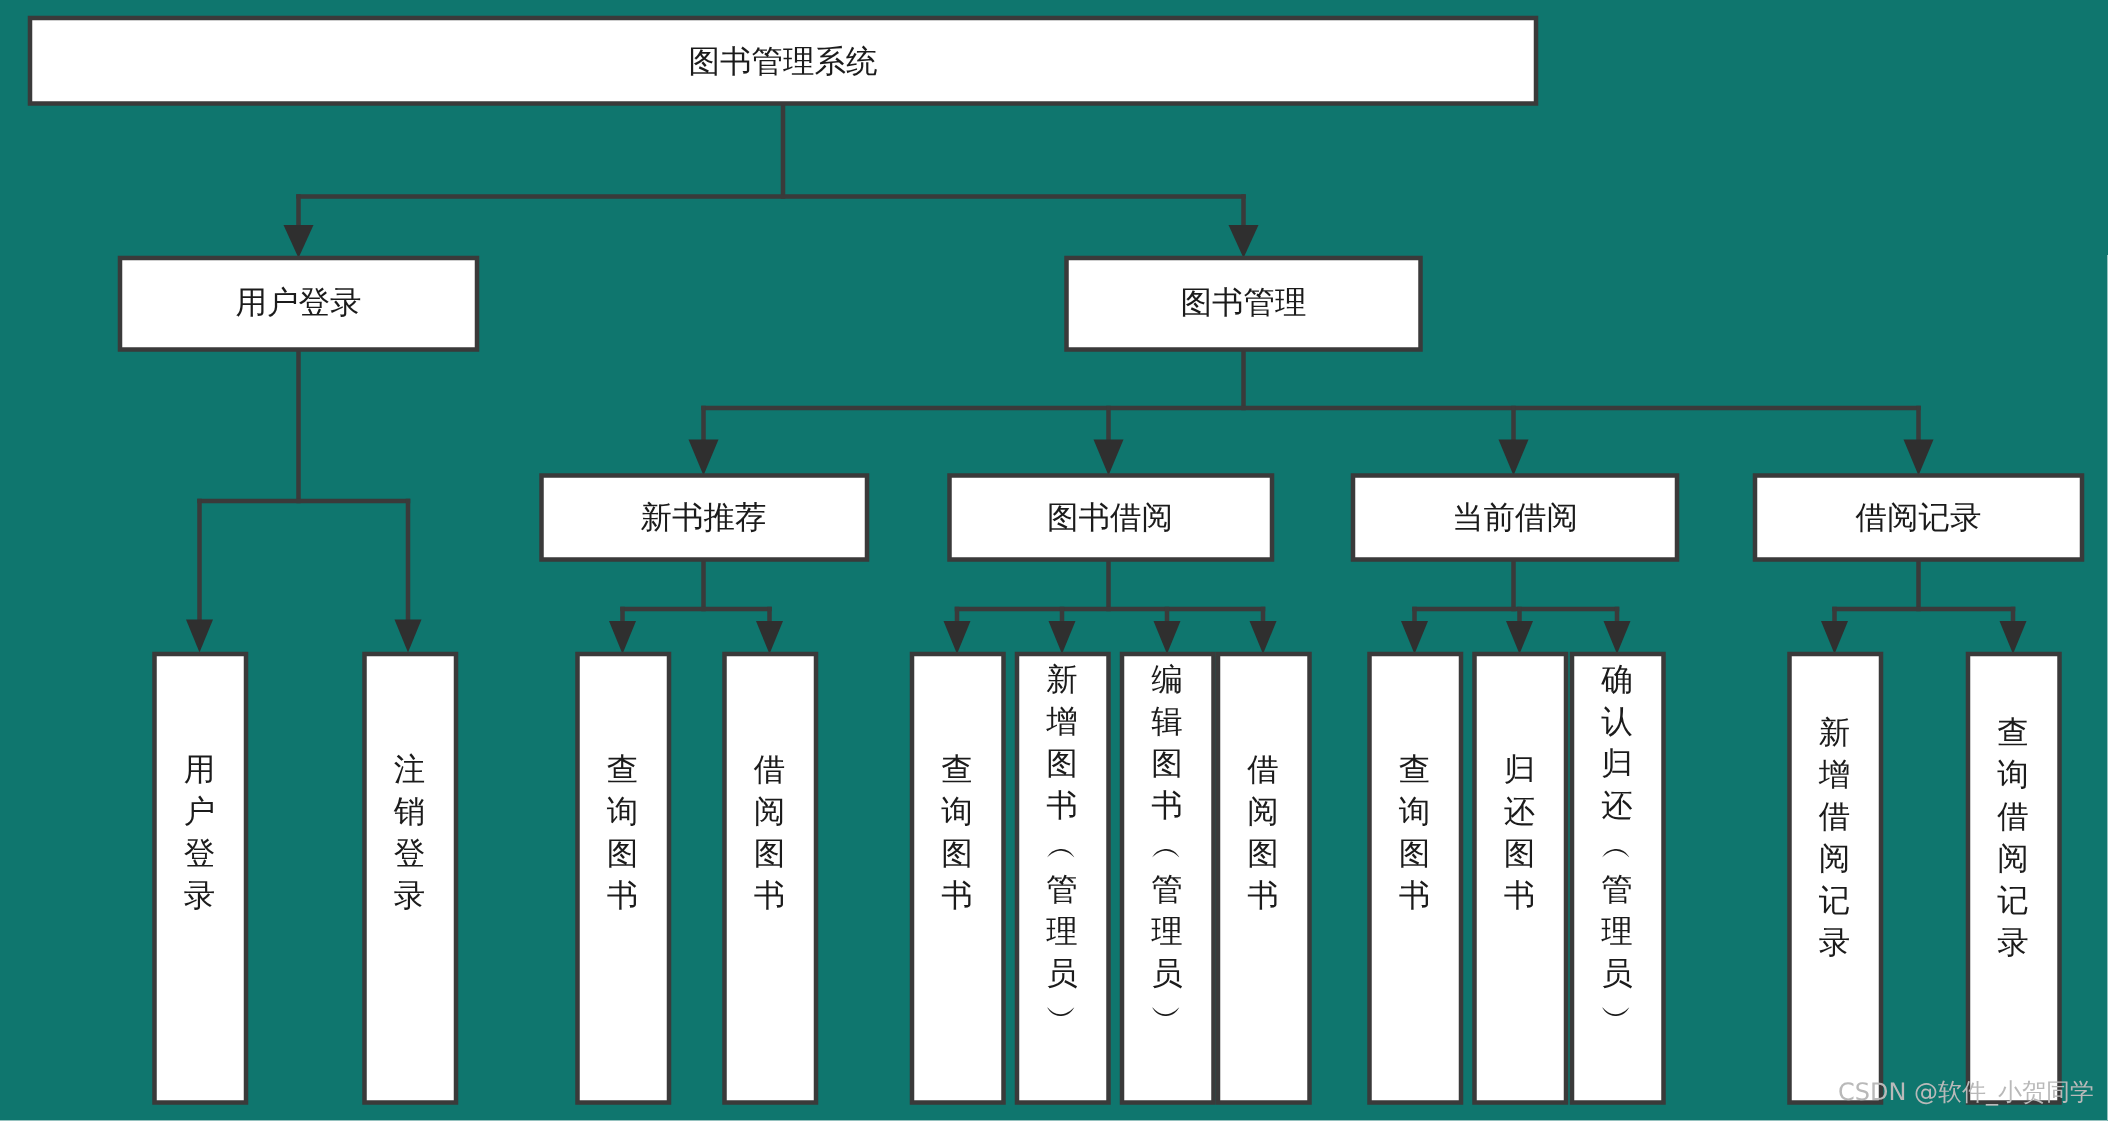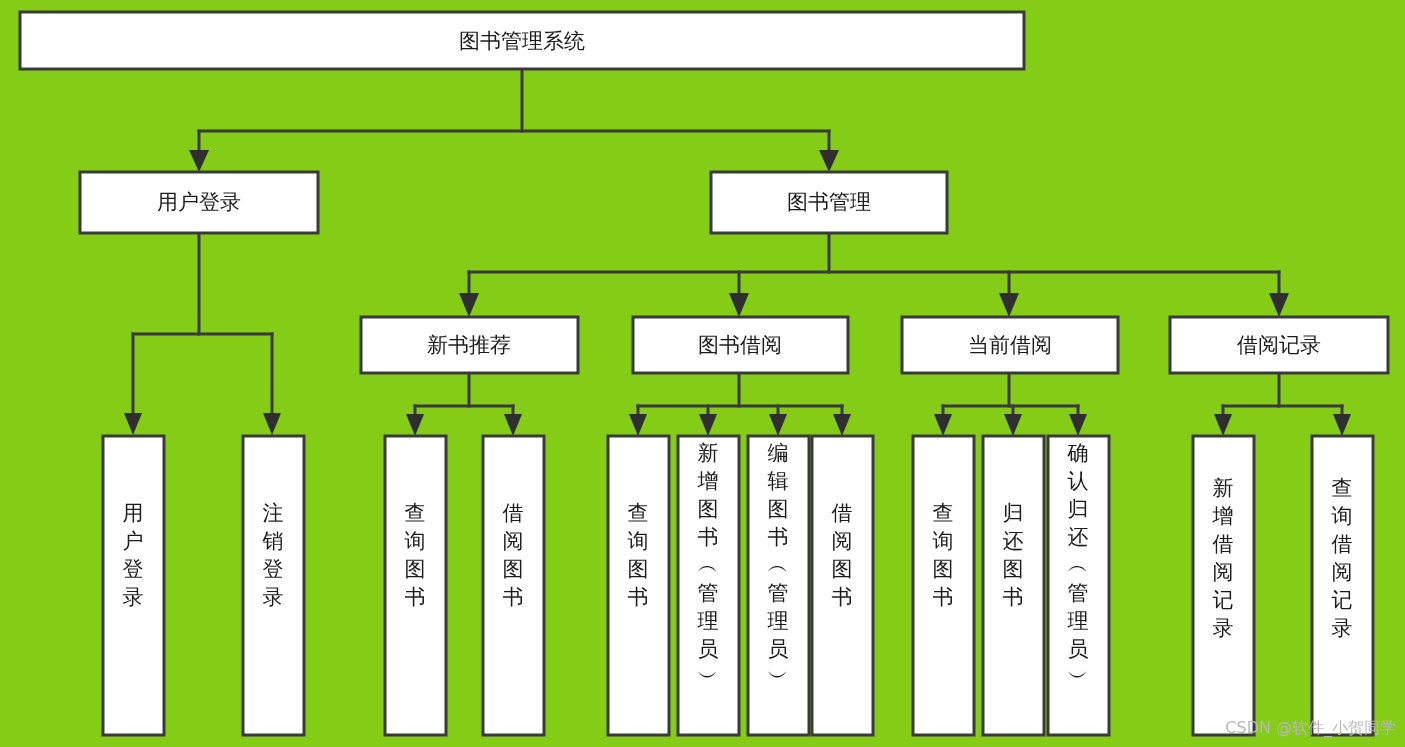--- a/index.html
+++ b/index.html
@@ -11,21 +11,21 @@
   body {
     width: 1405px;
     height: 747px;
     font-family: "DejaVu Sans", "Liberation Sans", sans-serif;
     overflow: hidden;
   }
   #diagram-root {
     position: relative;
     width: 1405px;
     height: 747px;
-    background: #84cc16;
+    background: #0f766e;
   }
   svg.flowchart {
     display: block;
     width: 1405px;
     height: 747px;
   }
   .node-box {
     fill: #ffffff;
     stroke: #3a3a3a;
     stroke-width: 3;

